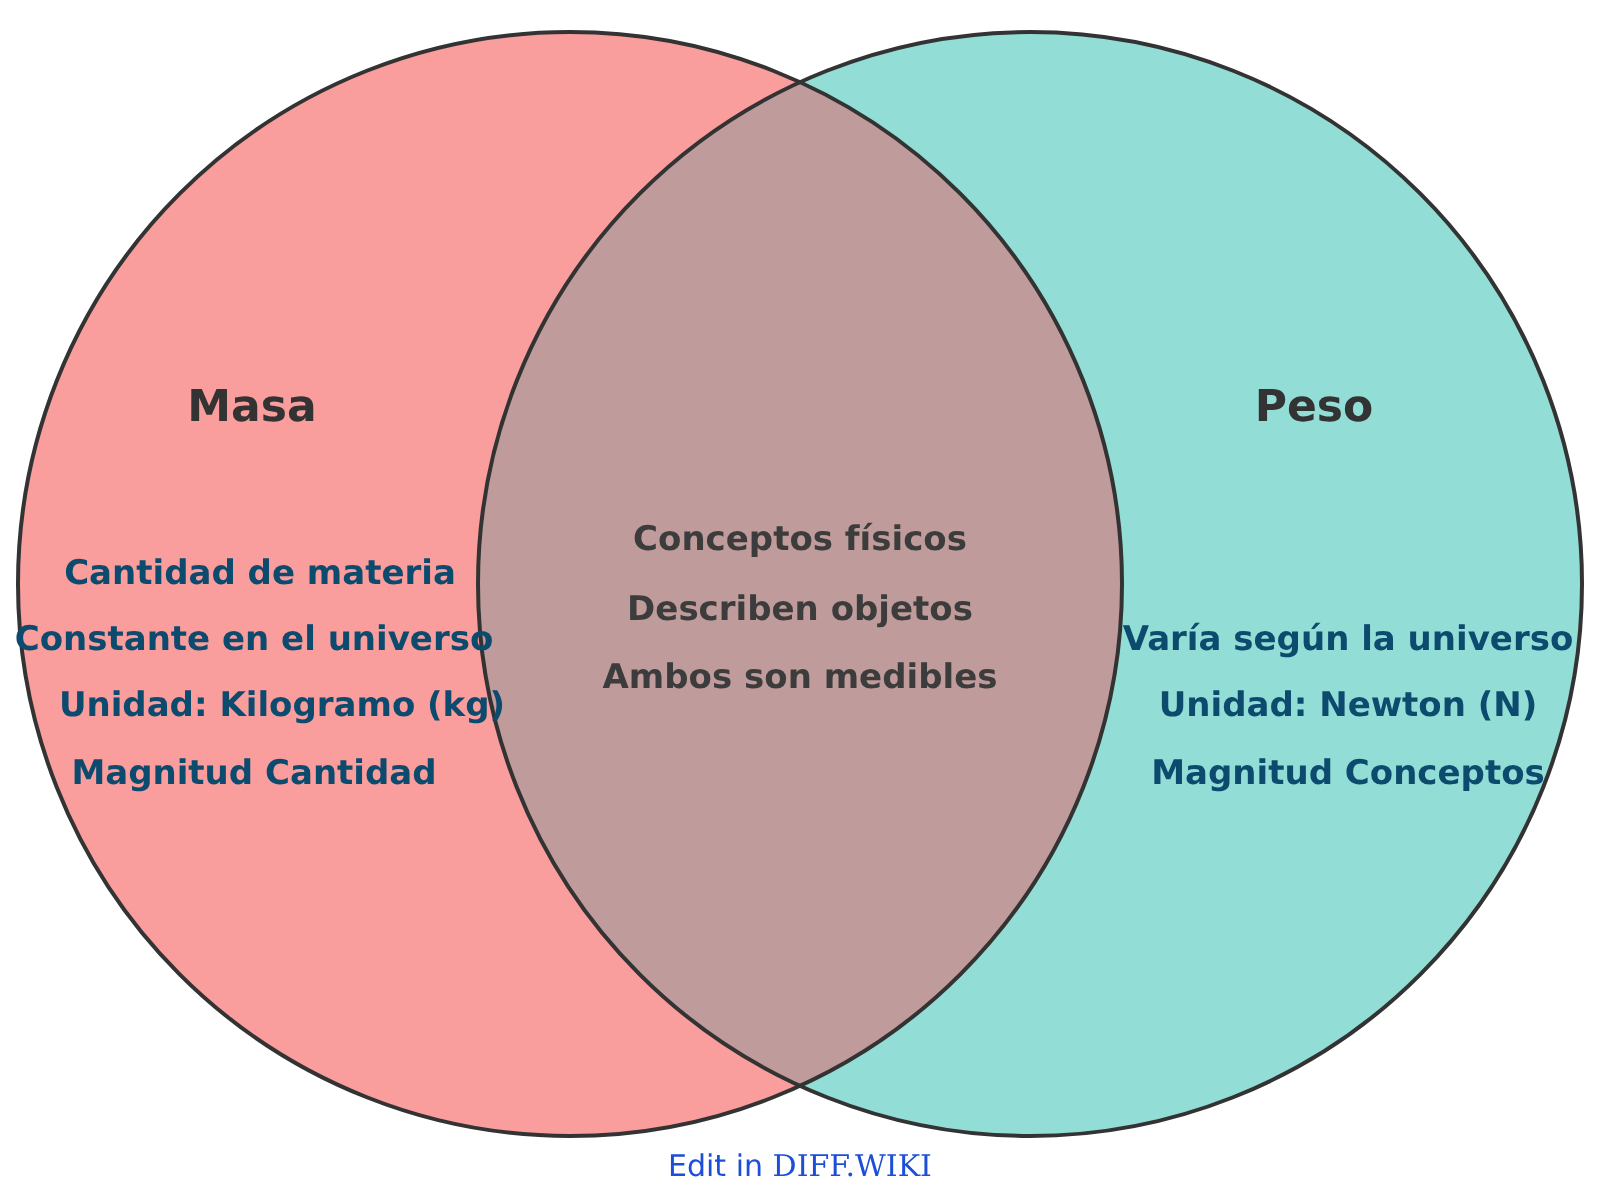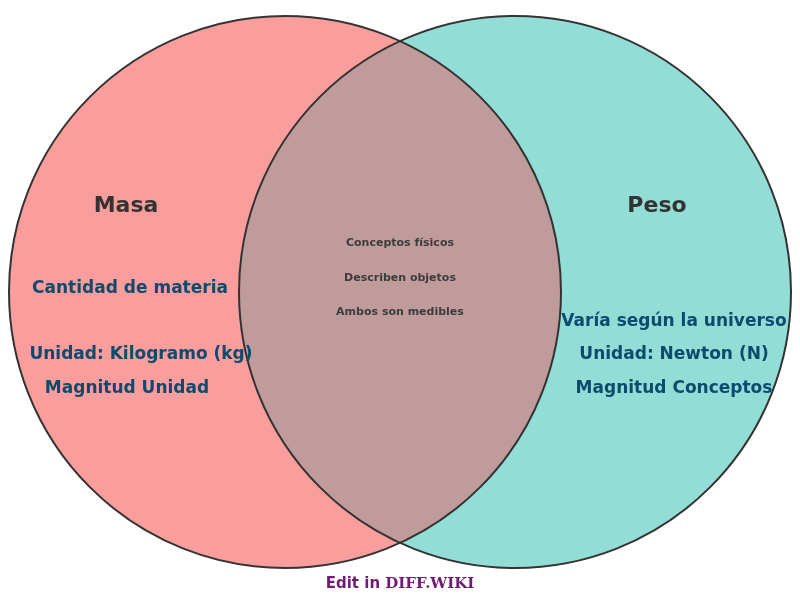--- a/index.html
+++ b/index.html
@@ -30,32 +30,33 @@
   }
   .set-title {
     font-size: 22px;
     color: #333333;
   }
   .item {
     font-size: 17px;
     color: #0c4a6e;
   }
   .item-center {
-    font-size: 11px;
+    font-size: 17px;
     color: #3c3c3c;
+    margin-top: 28px;
   }
   .footer {
     position: absolute;
     left: 400px;
     top: 583px;
     transform: translate(-50%, -50%);
     white-space: nowrap;
     font-size: 15px;
-    color: #701a75;
-    font-weight: bold;
+    color: #1d4ed8;
+    font-weight: normal;
   }
   .footer .brand {
     font-family: "DejaVu Serif", serif;
   }
 </style>
 </head>
 <body>
 
 <div class="stage">
 
@@ -69,22 +70,23 @@
     <circle cx="515" cy="292" r="276" fill="#92DED6"></circle>
     <g clip-path="url(#clip-left)">
       <circle cx="515" cy="292" r="276" fill="#C09B9B"></circle>
     </g>
     <circle cx="285" cy="292" r="276" fill="none" stroke-width="2" stroke="#333333"></circle>
     <circle cx="515" cy="292" r="276" fill="none" stroke-width="2" stroke="#333333"></circle>
   </svg>
 
   <div class="txt set-title" style="left:126px; top:204px">Masa</div>
   <div class="txt item" style="left:130px; top:287px">Cantidad de materia</div>
+  <div class="txt item" style="left:127px; top:320px">Constante en el universo</div>
   <div class="txt item" style="left:141px; top:353px">Unidad: Kilogramo (kg)</div>
-  <div class="txt item" style="left:127px; top:387px">Magnitud Unidad</div>
+  <div class="txt item" style="left:127px; top:387px">Magnitud Cantidad</div>
 
   <div class="txt item-center" style="left:400px; top:242px">Conceptos físicos</div>
   <div class="txt item-center" style="left:400px; top:277px">Describen objetos</div>
   <div class="txt item-center" style="left:400px; top:311px">Ambos son medibles</div>
 
   <div class="txt set-title" style="left:657px; top:204px">Peso</div>
   <div class="txt item" style="left:674px; top:320px">Varía según la universo</div>
   <div class="txt item" style="left:674px; top:353px">Unidad: Newton (N)</div>
   <div class="txt item" style="left:674px; top:387px">Magnitud Conceptos</div>
 

